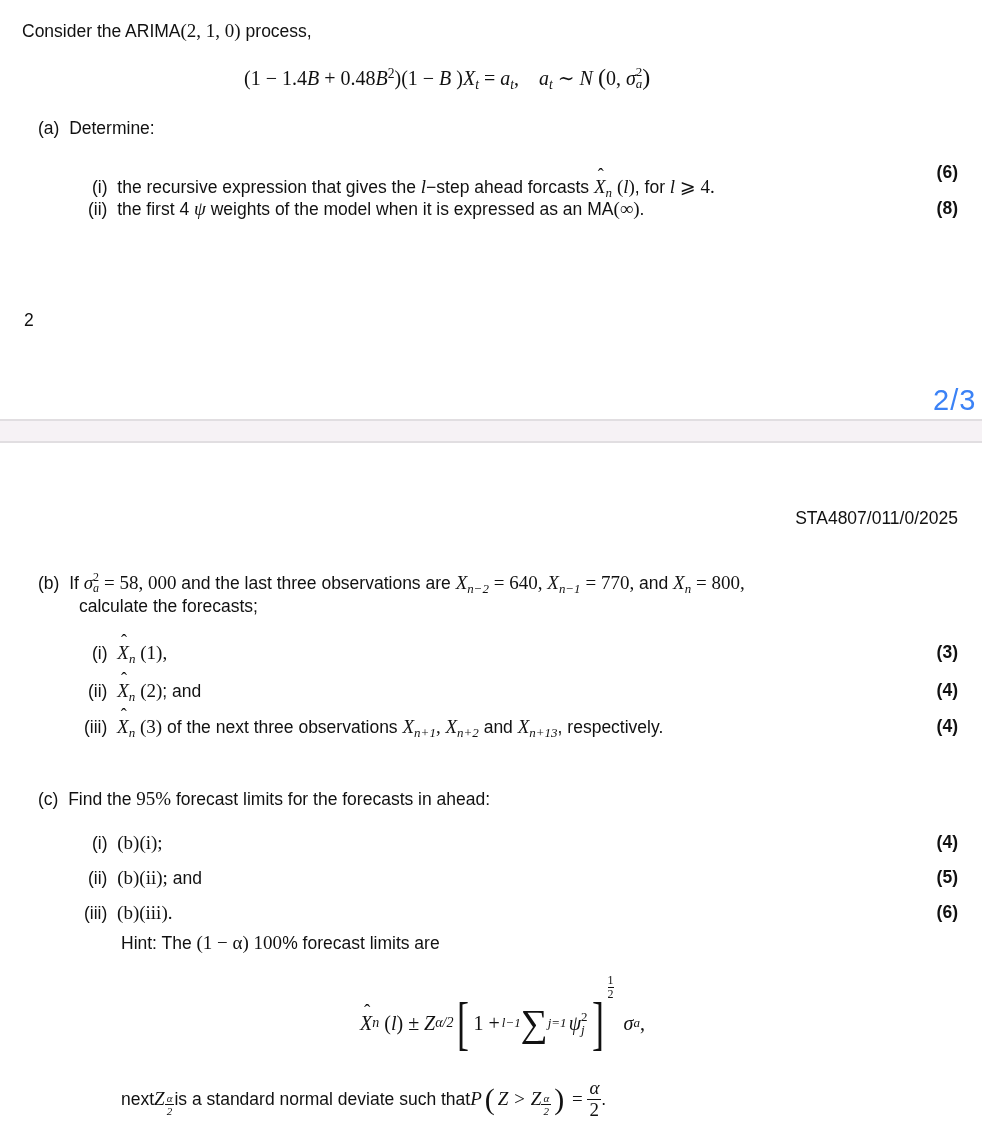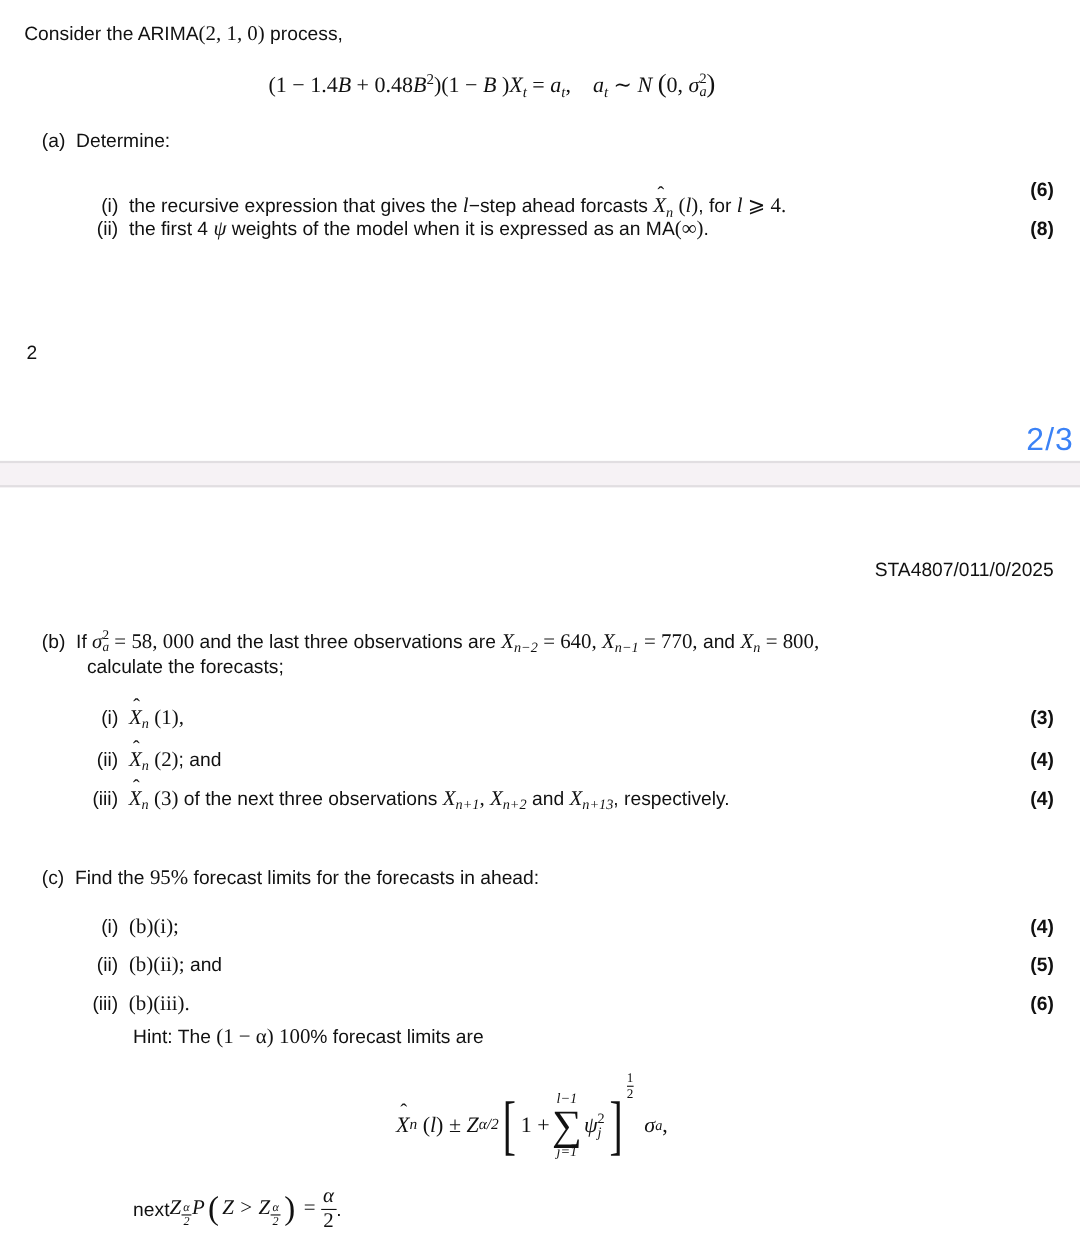--- a/index.html
+++ b/index.html
@@ -72,21 +72,21 @@
       display: inline-block;
       font-family: "Liberation Serif", serif;
       font-size: 60px;
       line-height: 60px;
       vertical-align: middle;
       font-weight: 300;
       transform: scaleX(0.6);
     }
     .sum {
       display: inline-flex;
-      flex-direction: column;
+      flex-direction: row;
       align-items: center;
       vertical-align: middle;
       margin: 0 2px;
     }
     .sum .lim { font-family: "Liberation Serif", serif; font-style: italic; font-size: 13px; line-height: 14px; }
     .sum .sig { font-family: "Liberation Serif", serif; font-size: 38px; line-height: 34px; }
     .frac {
       display: inline-flex;
       flex-direction: column;
       align-items: center;
@@ -191,20 +191,21 @@
   </span>
   &nbsp;&nbsp;<span class="mi" style="font-size:20px;">σ</span><span class="mi" style="font-size:13px; vertical-align:-0.5em;">a</span><span>,</span>
 </div>
 
 <div class="abs" style="left:121px; top:1078px; display:flex; align-items:center;">
   <span>next </span>
   <span class="mi">Z</span><span class="frac" style="font-size:11px; font-style:italic; vertical-align:-0.6em; margin-top:10px;">
       <span class="num">α</span>
       <span class="den">2</span>
     </span>
+  <span> is a standard normal deviate such that </span>
   <span class="mi">P</span>
   <span class="m" style="font-size:30px; margin:0 3px;">(</span>
   <span class="mi">Z &gt;</span>&nbsp;<span class="mi">Z</span><span class="frac" style="font-size:11px; font-style:italic; margin-top:10px;">
       <span class="num">α</span>
       <span class="den">2</span>
     </span>
   <span class="m" style="font-size:30px; margin:0 3px;">)</span>
   <span class="m">&nbsp;=&nbsp;</span>
   <span class="frac" style="font-size:19px;">
       <span class="num" style="font-style:italic;">α</span>

